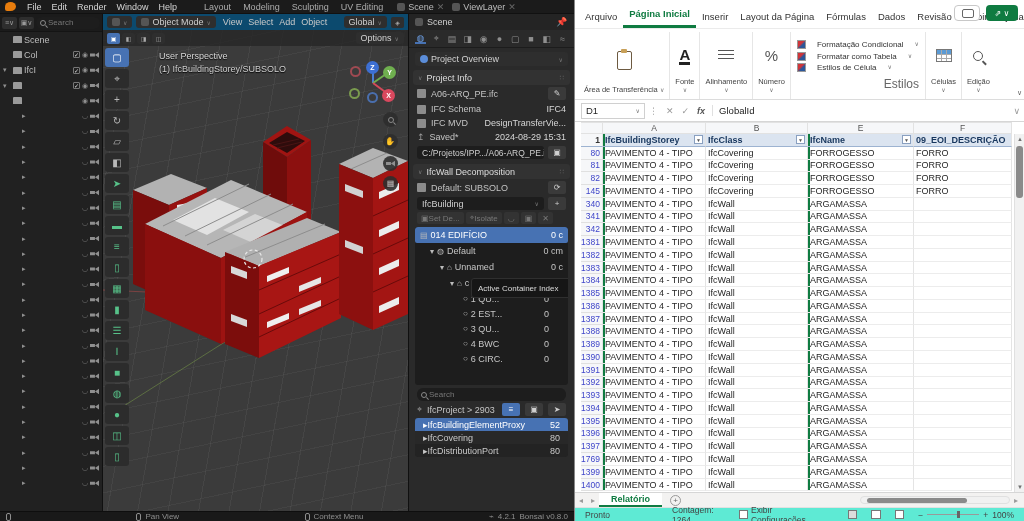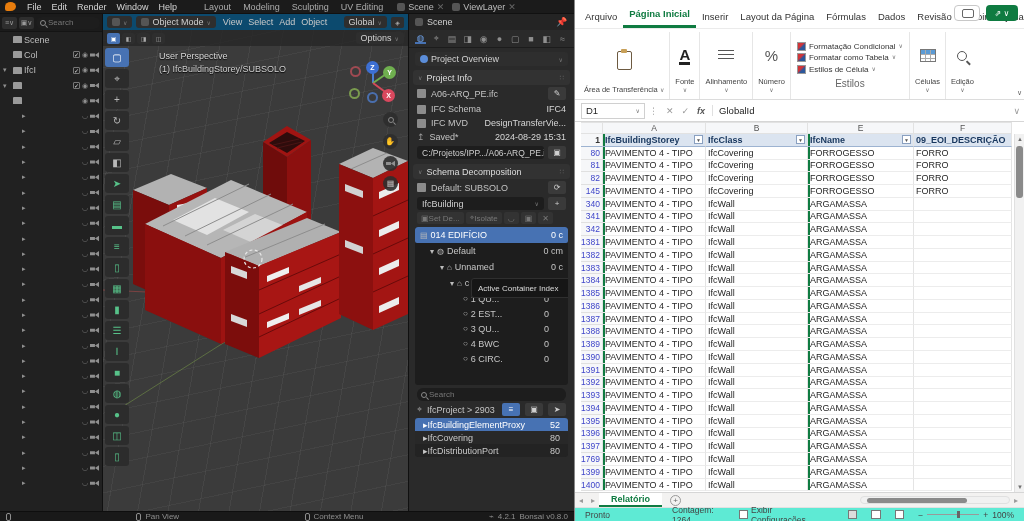--- a/index.html
+++ b/index.html
@@ -94,23 +94,23 @@
   .rgroup{display:flex;flex-direction:column;align-items:center;justify-content:space-between;padding:2px 5px;border-right:1px solid #e6e6e6}
   .rgroup .big{flex:1;display:flex;align-items:center;justify-content:center}
   .rgroup .cap{font-size:7.5px;color:#444;text-align:center;line-height:1.15;padding-bottom:2px}
   .chev{font-size:6px;color:#777}
   .clip{width:15px;height:19px;border:1.5px solid #6d5a41;border-radius:2px;position:relative;background:#fff}
   .clip:after{content:"";position:absolute;left:3px;top:-3px;width:6px;height:4px;background:#c8a058;border-radius:1px}
   .fonteA{font-size:15px;font-weight:bold;color:#222;border-bottom:3px solid #222;line-height:1}
   .alin{width:16px;height:12px;background:repeating-linear-gradient(#555 0 1.5px,transparent 1.5px 4px)}
   .pct{font-size:15px;color:#555}
   .styles{display:flex;flex-direction:column;justify-content:center;gap:2.5px;padding:2px 6px 0;border-right:1px solid #e6e6e6}
-  .stitem{display:flex;gap:3px;font-size:8px;color:#333;white-space:nowrap}
+  .stitem{display:flex;gap:11px;font-size:8px;color:#333;white-space:nowrap}
   .sic{width:9px;height:9px;border:1px solid #999;background:linear-gradient(135deg,#d13438 0 40%,#2b579a 60% 100%);flex:none}
-  .styles .glabel{text-align:center;font-size:10px;color:#666;padding:2px 0 2px}
+  .styles .glabel{text-align:right;font-size:12px;color:#666;padding:2px 0 2px}
   .tblic{width:16px;height:13px;border:1px solid #777;background:linear-gradient(#5b9bd5 0 4px,#fff 4px);position:relative}
   .tblic:after{content:"";position:absolute;inset:0;background:repeating-linear-gradient(90deg,transparent 0 4px,#aaa 4px 5px),repeating-linear-gradient(transparent 0 3.6px,#aaa 3.6px 4.6px)}
   .magx{width:10px;height:10px;border:1.5px solid #555;border-radius:50%;position:relative}
   .magx:after{content:"";position:absolute;width:5px;height:1.5px;background:#555;transform:rotate(45deg);left:8px;top:10px}
   .ribcol{position:absolute;right:2px;bottom:2px;color:#666;font-size:7px}
   #xl-fbar{height:22px;display:flex;align-items:center;border-bottom:1px solid #d6d6d6;background:#fff}
   #namebox{width:64px;height:16px;border:1px solid #d0d0d0;margin-left:6px;display:flex;align-items:center;padding:0 4px;gap:6px}
   #namebox .nb{flex:1}
   .fbtn{color:#9a9a9a;padding:0 4px;font-size:9px}
   .fx{font-style:italic;font-family:"Liberation Serif",serif;font-weight:bold;color:#555}
@@ -591,21 +591,21 @@
       </div>
       <div class="row" style="padding:2px 8px">
         <span class="input" style="flex:1;font-size:8.5px">
             <span>C:/Projetos/IPP.../A06-ARQ_PE.ifc</span>
           </span>
         <span class="sqbtn">▣</span>
       </div>
 
       <div class="phead">
         <span class="chev">∨</span>
-          <span>Schema Decomposition</span>
+          <span>IfcWall Decomposition</span>
           <span class="dots">∷</span>
       </div>
       <div class="kv">
         <span class="ic"></span>
         <span>Default: SUBSOLO</span>
         <span class="sqbtn" style="margin-left:auto">⟳</span>
       </div>
       <div class="row" style="padding:1px 8px">
         <span class="input" style="flex:1">
             <span>IfcBuilding</span>

